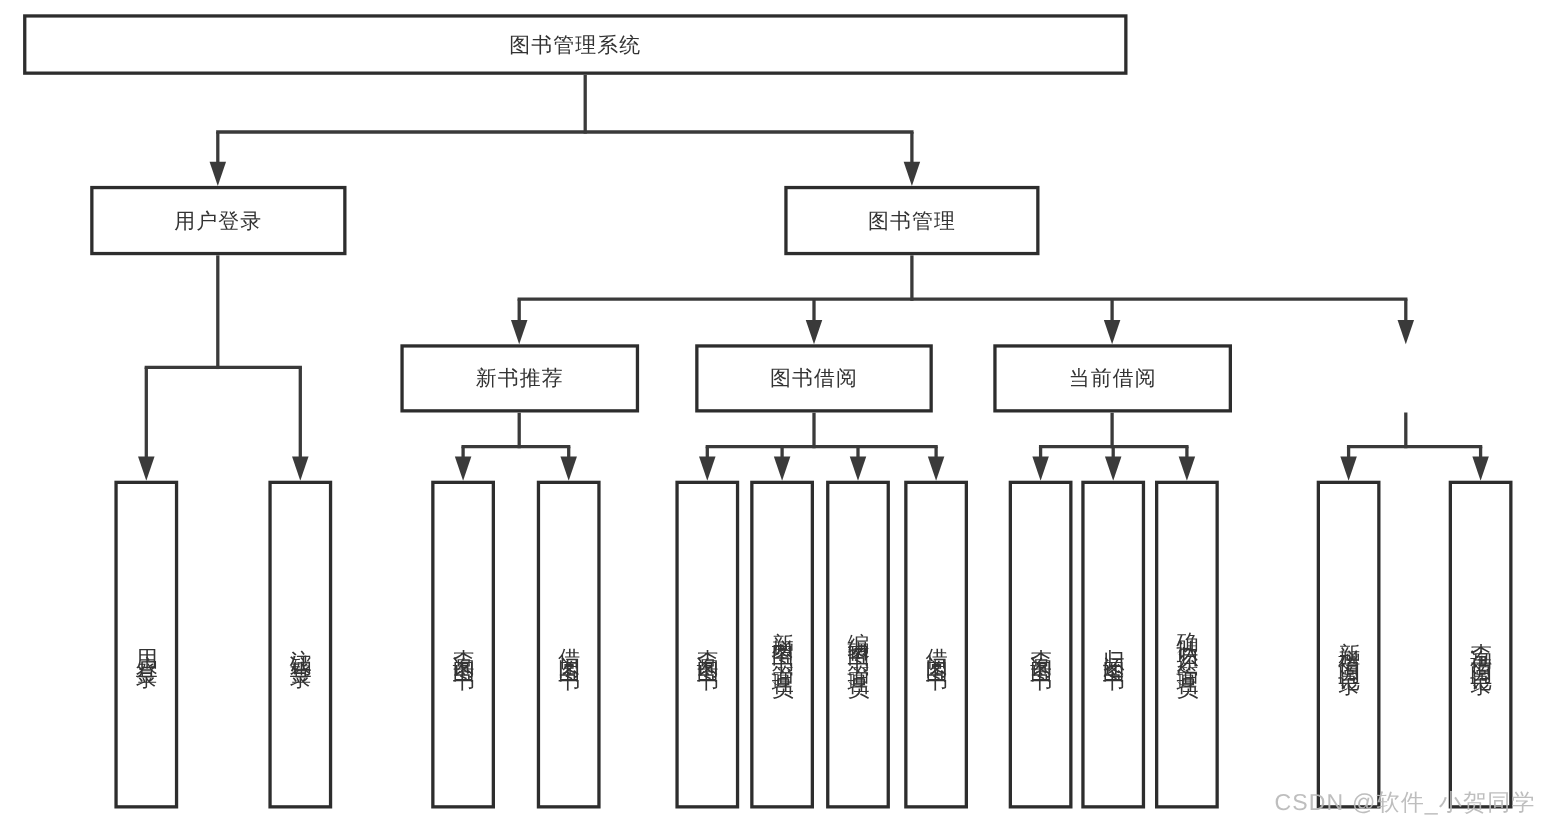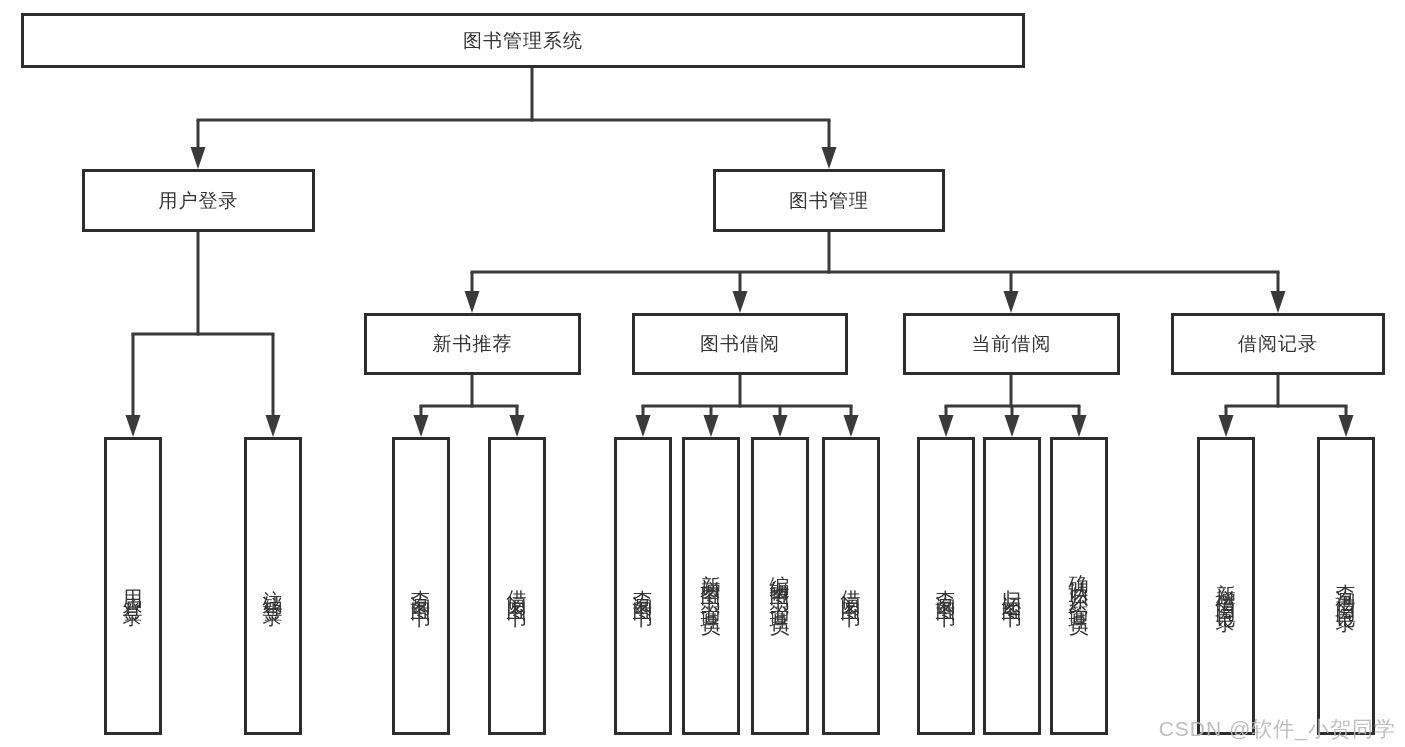--- a/index.html
+++ b/index.html
@@ -132,23 +132,20 @@
 
   <div class="node" style="left:364px; top:313px; width:217px; height:62px;">
     <span>新书推荐</span>
   </div>
   <div class="node" style="left:632px; top:313px; width:216px; height:62px;">
     <span>图书借阅</span>
   </div>
   <div class="node" style="left:903px; top:313px; width:217px; height:62px;">
     <span>当前借阅</span>
   </div>
-  <div class="node" style="left:1171px; top:313px; width:214px; height:62px;">
-    <span>借阅记录</span>
-  </div>
 
   <div class="node leaf" style="left:104px; top:437px; width:58px; height:298px;">
     <span class="vtext">用户登录</span>
   </div>
   <div class="node leaf" style="left:244px; top:437px; width:58px; height:298px;">
     <span class="vtext">注销登录</span>
   </div>
 
   <div class="node leaf" style="left:392px; top:437px; width:58px; height:298px;">
     <span class="vtext">查询图书</span>

